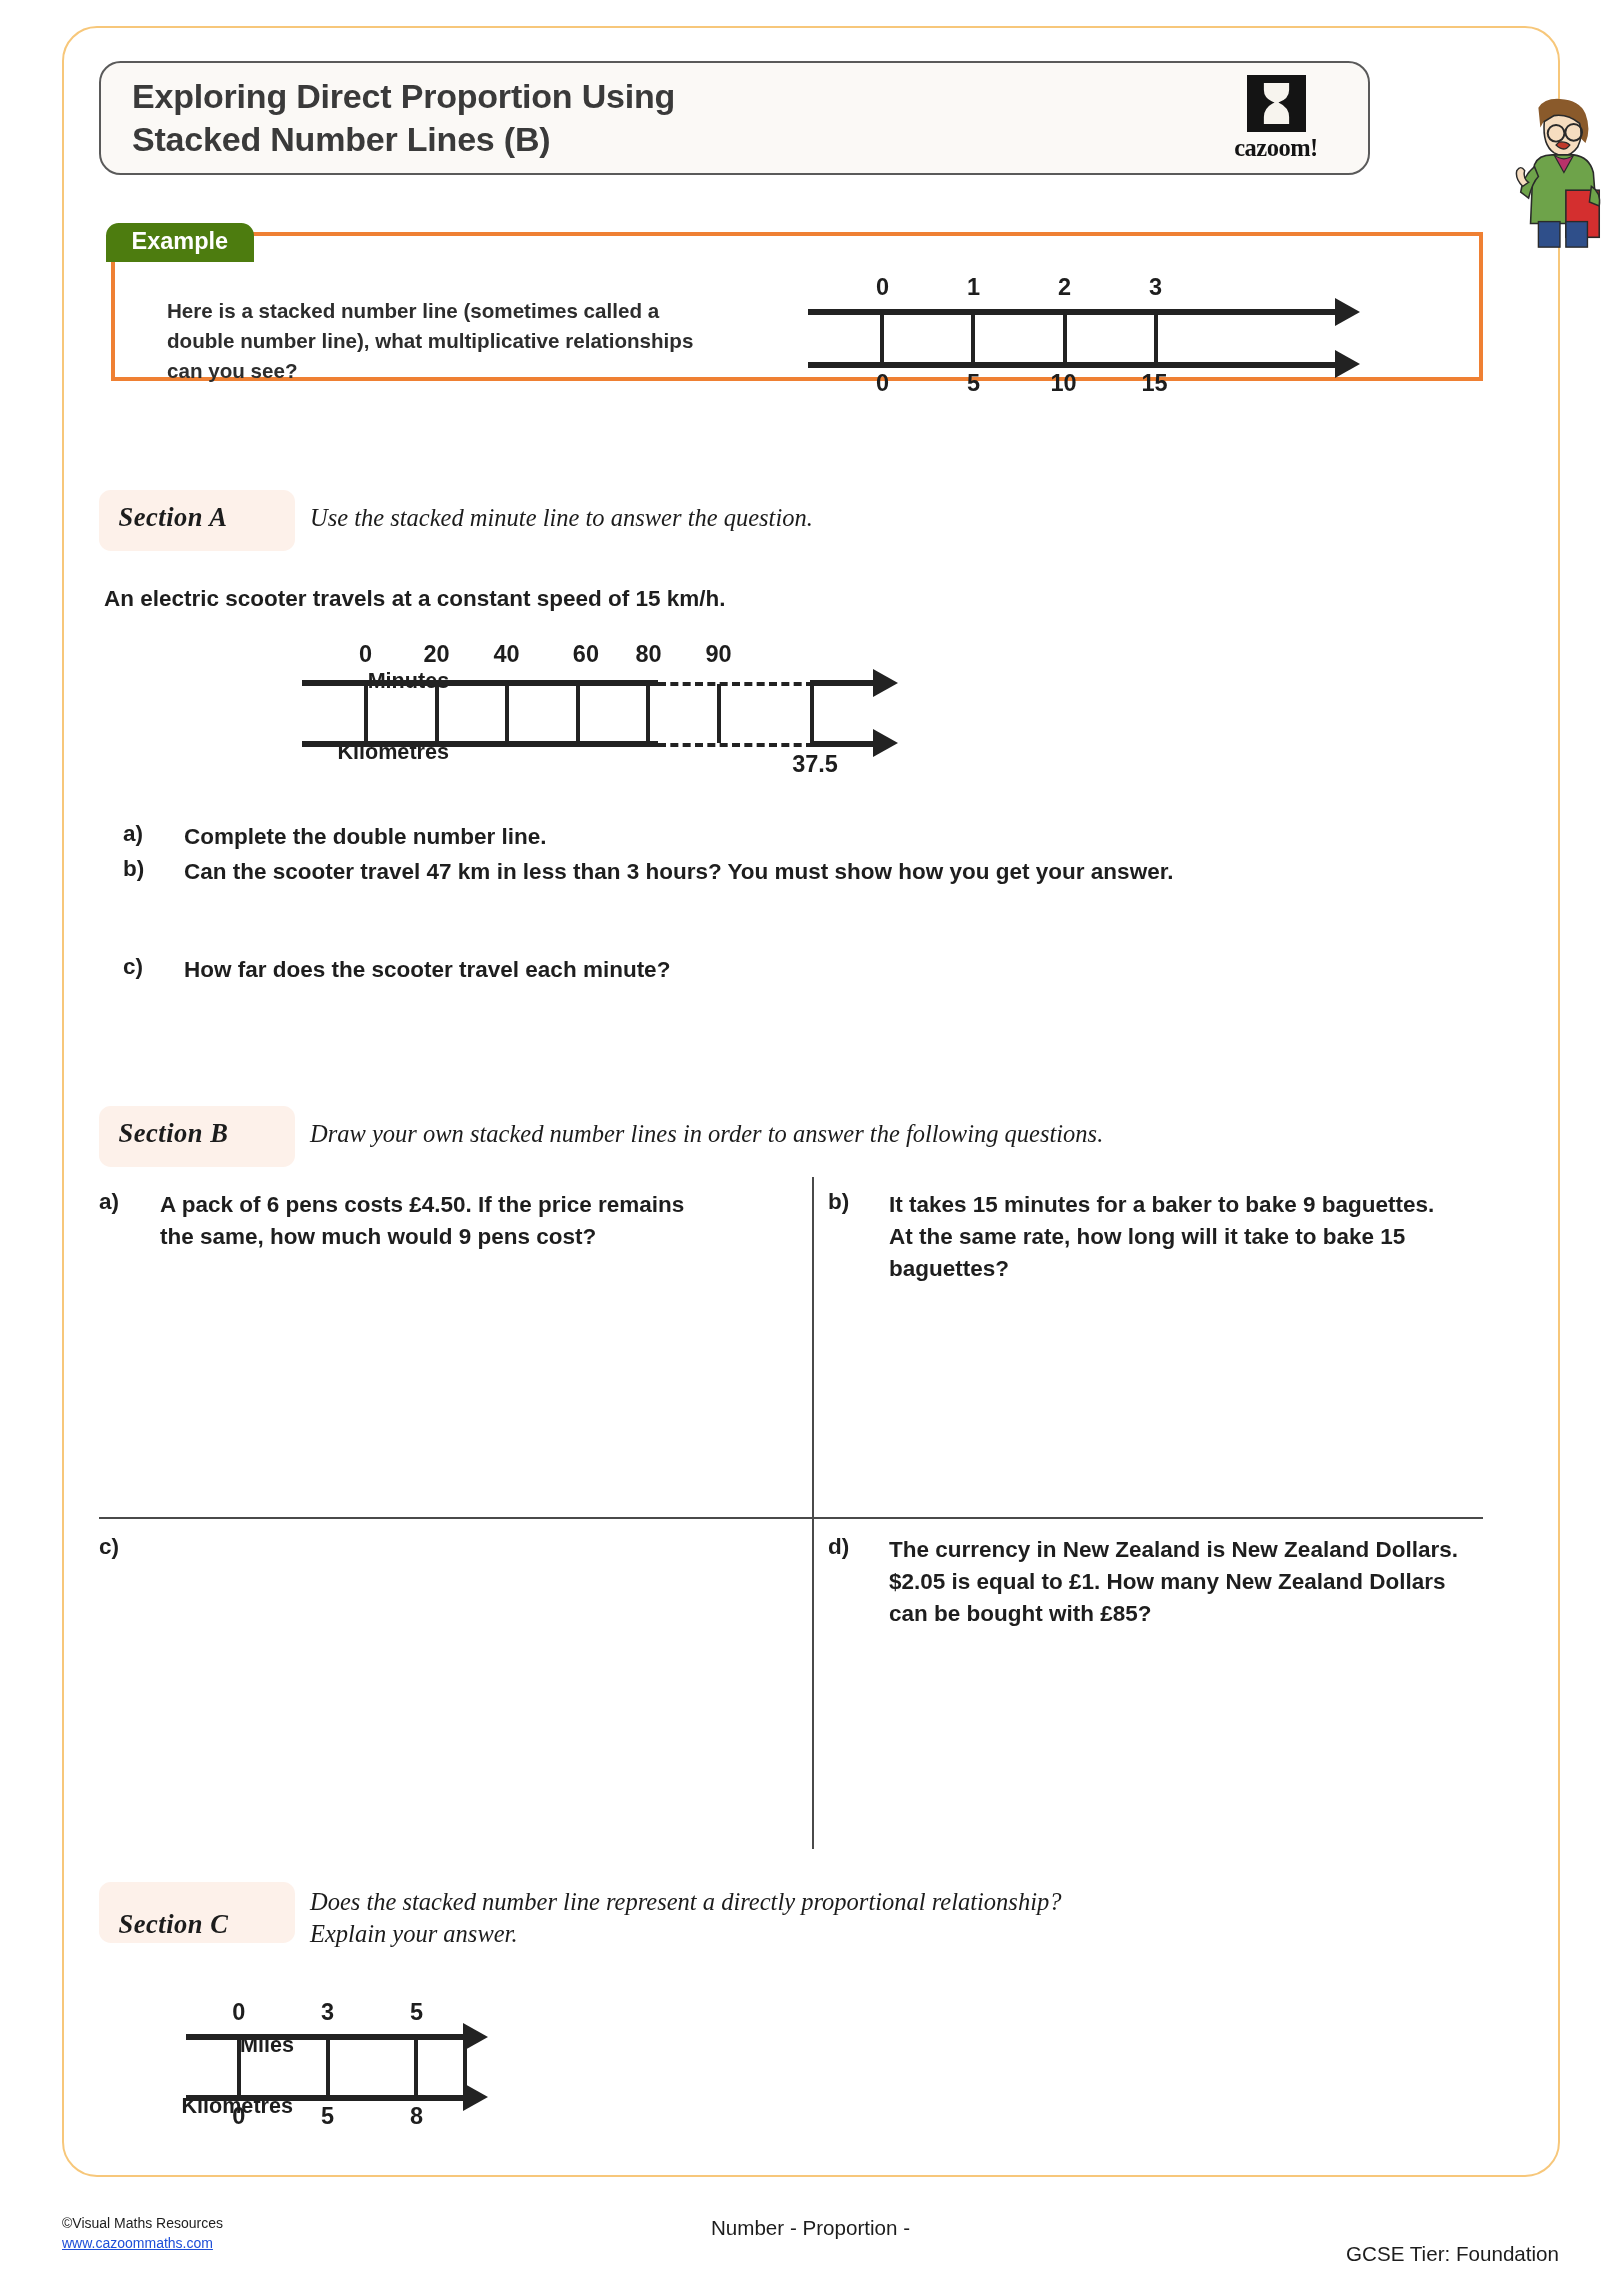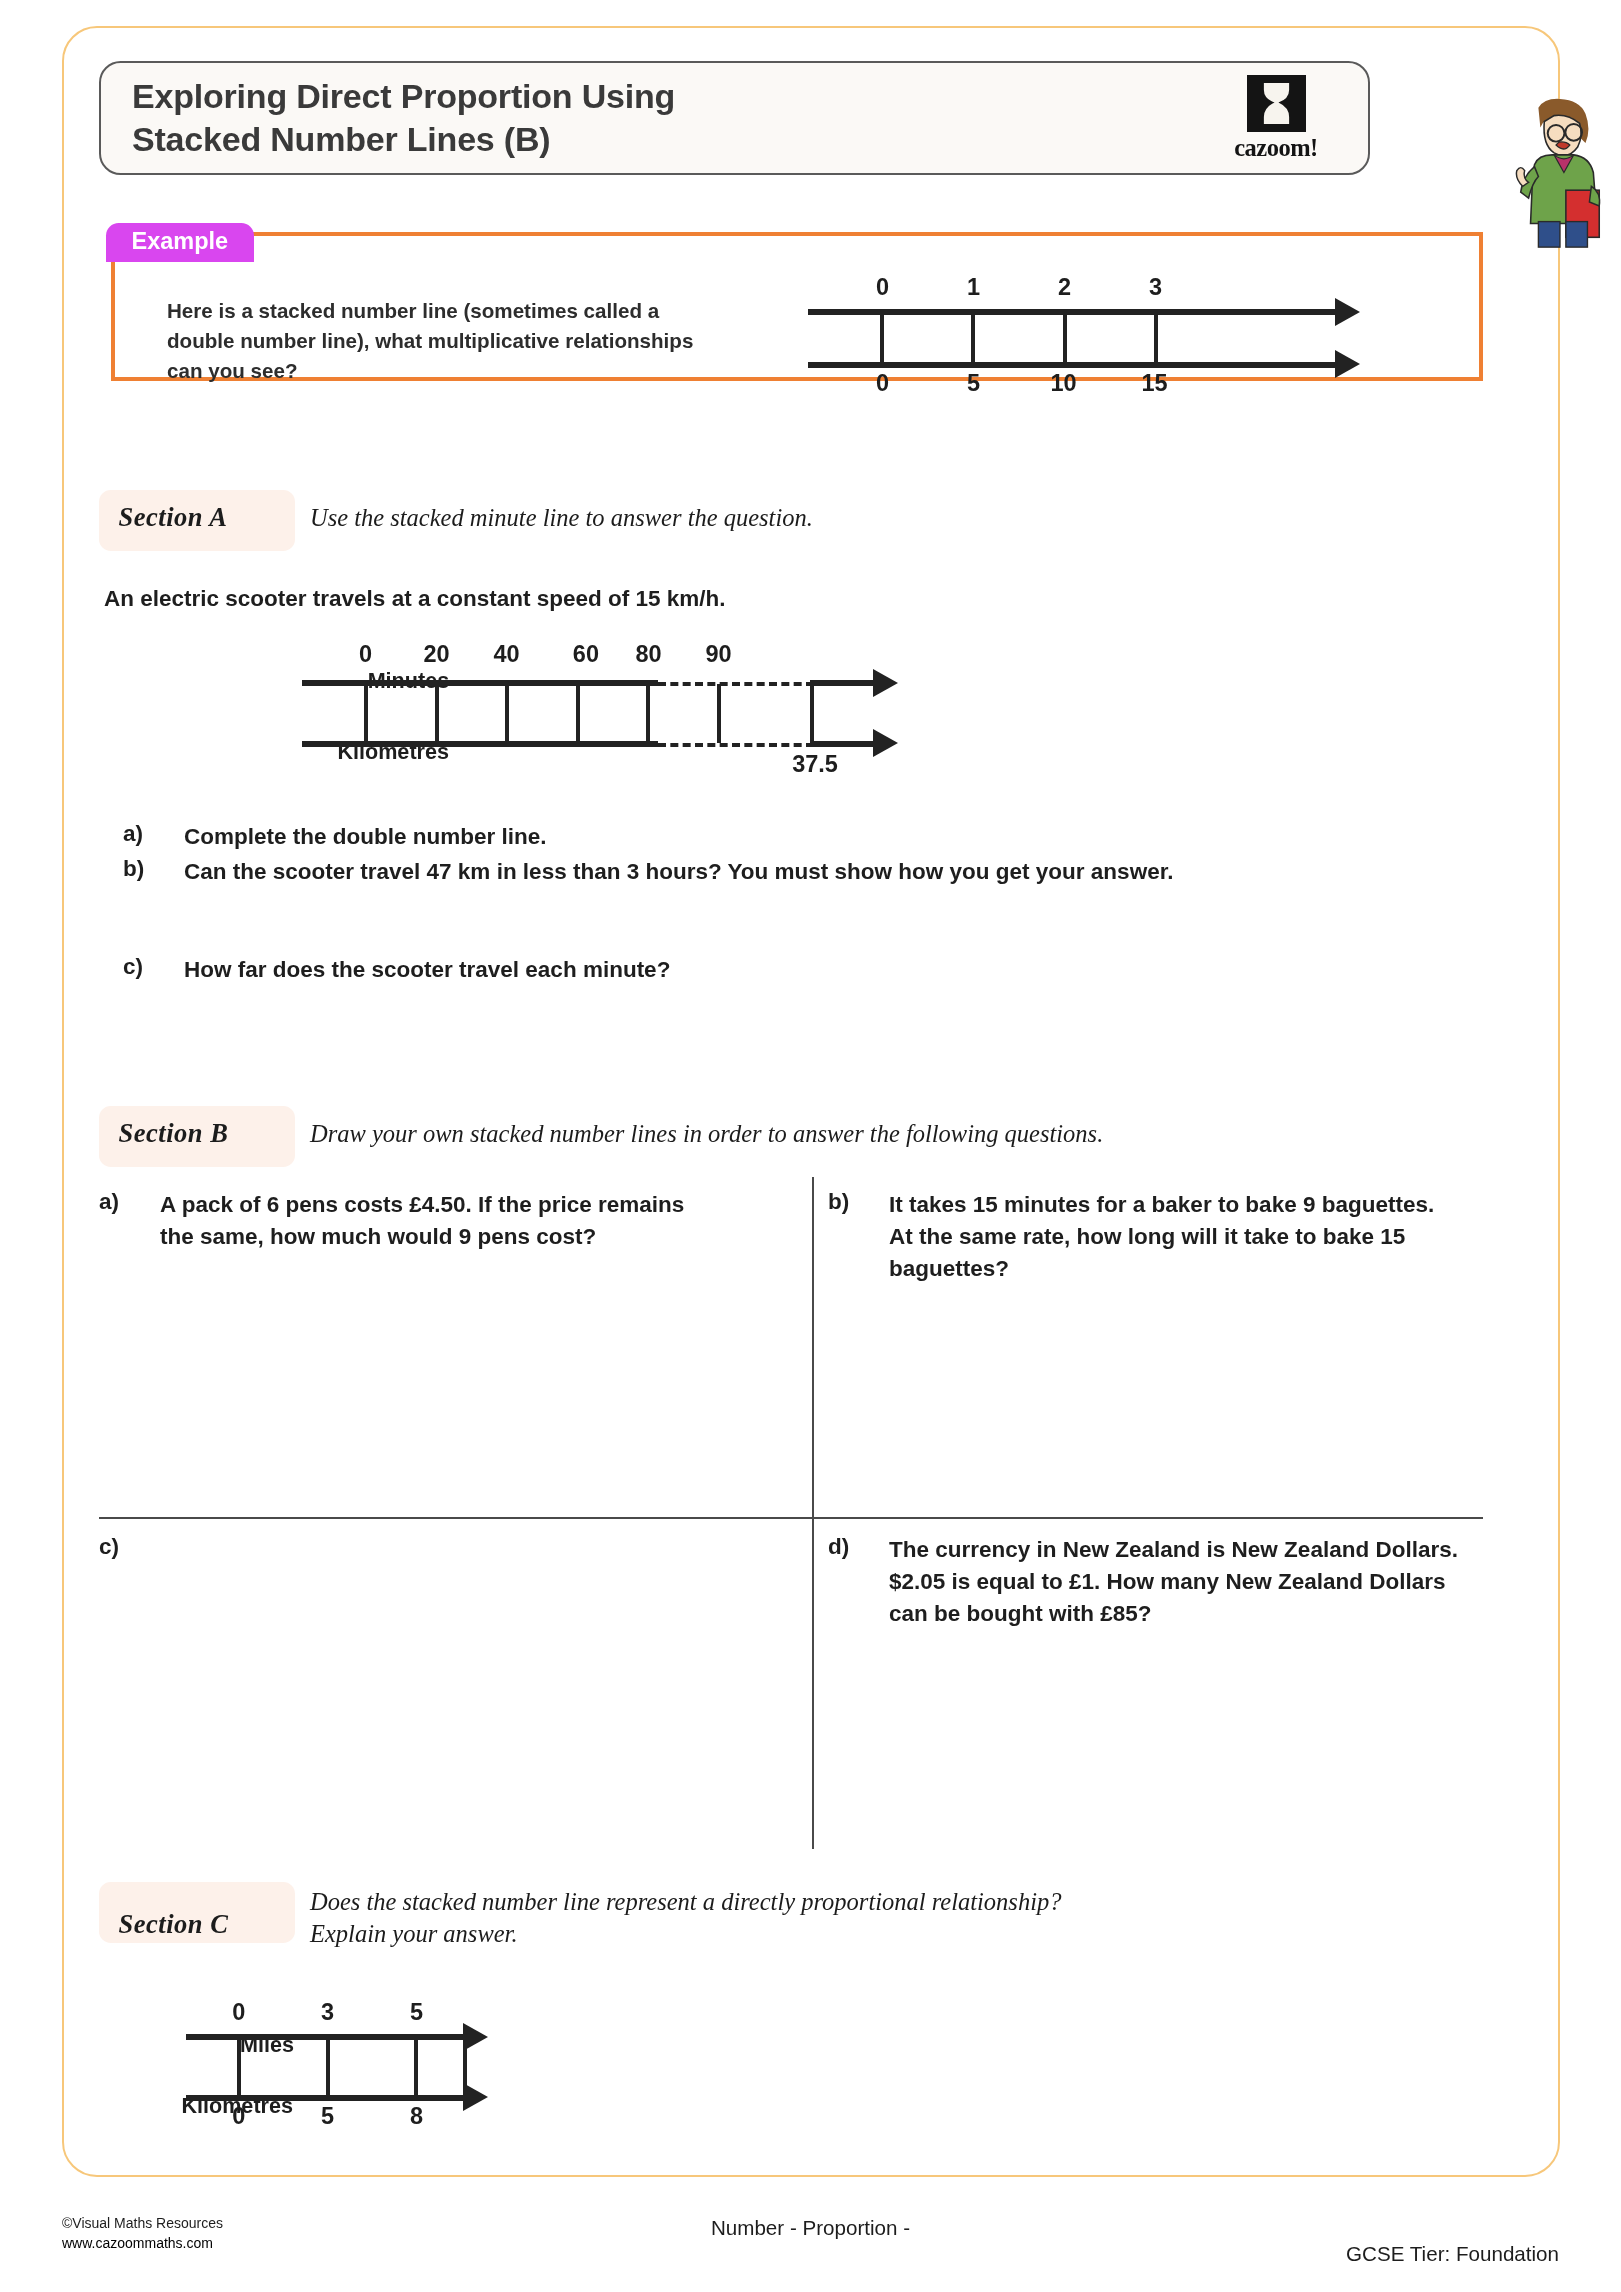--- a/index.html
+++ b/index.html
@@ -52,21 +52,21 @@
 
   
   #example-box{
     position:absolute;left:111px;top:232px;
     width:1372px;height:149px;
     border:4.9px solid #ef8033;
     background:#ffffff;box-sizing:border-box;
   }
   #example-tab{
     position:absolute;left:106px;top:223px;
-    background:#d946ef;color:#ffffff;
+    background:#4d7c0f;color:#ffffff;
     font-size:23.5px;font-weight:bold;
     padding:4.9px 25.5px 6.9px 25.5px;
     border-radius:12.7px 12.7px 0 0;
     z-index:3;
   }
   #example-text{
     position:absolute;left:167px;top:296px;width:564px;
     font-size:20.6px;font-weight:bold;color:#2d2d2d;line-height:1.45;
   }
 
@@ -107,21 +107,21 @@
     height:0;border-top:4.9px dashed #222;background:transparent;
   }
   .nl .tick{position:absolute;width:3.9px;background:#222;}
   .nl .num{position:absolute;font-size:23.5px;font-weight:bold;color:#1e1e1e;text-align:center;}
   .nl .rowlabel{position:absolute;font-size:21.6px;font-weight:bold;color:#1e1e1e;text-align:right;}
   .nl .arrow{position:absolute;width:0;height:0;border-left:25.5px solid #222;border-top:14.7px solid transparent;border-bottom:14.7px solid transparent;}
 
   
   #footer{position:absolute;left:0;top:2213px;width:1621px;height:69px;}
   .f-left{position:absolute;left:62px;top:0;font-size:14px;color:#1d1d1d;line-height:1.45;}
-  .f-link{color:#000000;display:block;}
+  .f-link{color:#1d4ed8;text-decoration:underline;display:block;}
   .f-mid{position:absolute;left:0;top:0;width:1621px;text-align:center;font-size:20.6px;color:#1d1d1d;line-height:1.45;}
   .f-right{position:absolute;right:62px;top:29px;font-size:20.6px;color:#1d1d1d;}
 </style>
 </head>
 <body>
 
 <div id="page-frame"></div>
 
 <div id="header-box">
   <div id="title">

